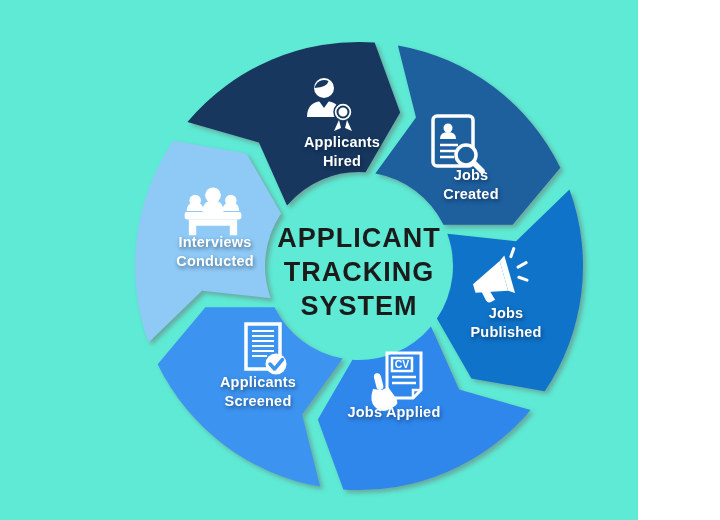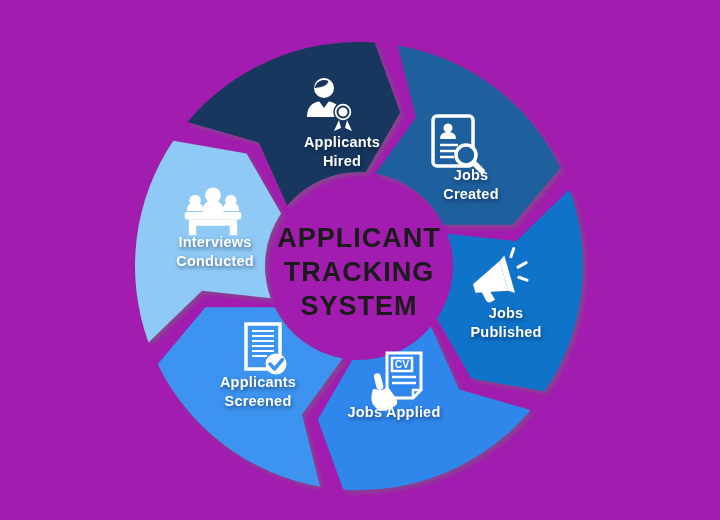--- a/index.html
+++ b/index.html
@@ -1,20 +1,20 @@
 <!DOCTYPE html>
 <html><head>
 <meta charset="utf-8">
 <style>
   html, body { margin: 0; padding: 0; background: #ffffff; }
   .stage {
     position: relative;
-    width: 720px;
+    width: 638px;
     height: 520px;
-    background: #a21caf;
+    background: #5eead4;
     overflow: hidden;
     font-family: "Liberation Sans", sans-serif;
   }
   svg { display: block; }
   .arrow { filter: drop-shadow(3px 3px 2px rgba(110,110,110,0.5)); }
   .seg-label {
     font-family: "Liberation Sans", sans-serif;
     font-size: 14.5px;
     font-weight: bold;
     letter-spacing: 0.2px;

